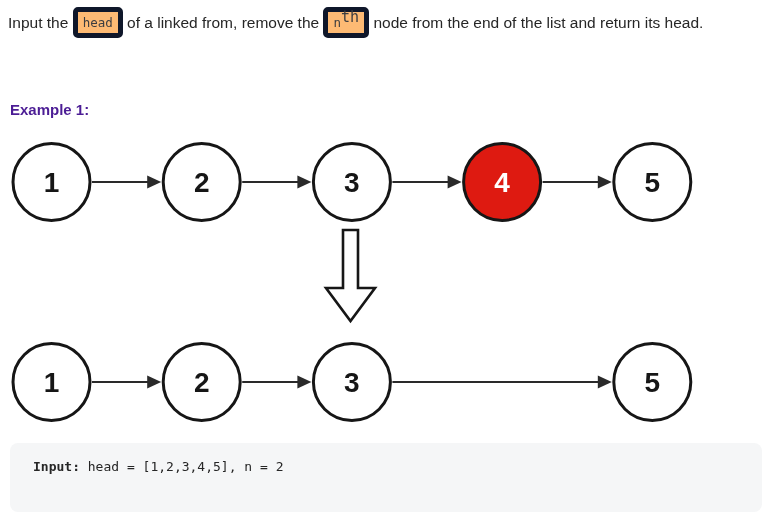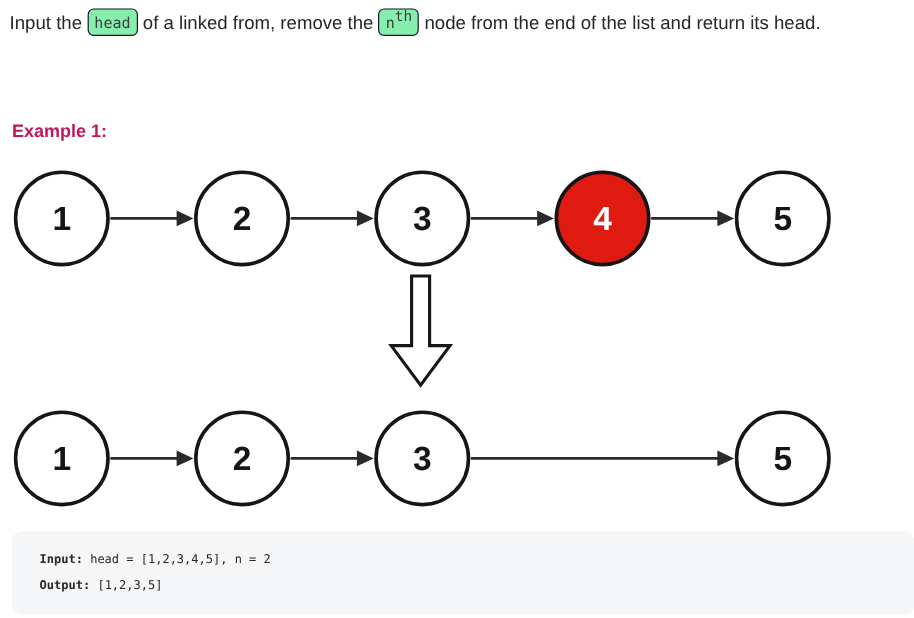--- a/index.html
+++ b/index.html
@@ -10,48 +10,48 @@
 
   
   .statement {
     position: absolute; left: 8px; top: 7px; width: 754px;
     font-size: 15.5px; line-height: 24px; white-space: nowrap; color: #262626;
   }
   .code-chip {
     display: inline-block;
     font-family: "DejaVu Sans Mono", "Liberation Mono", monospace;
     font-size: 12.5px; line-height: 17px; color: #3c3d40;
-    background: #86efac; border: 1px solid #0f172a; border-radius: 5px;
+    background: #fdba74; border: 5px solid #0f172a; border-radius: 5px;
     padding: 2px 5px; vertical-align: 1px;
   }
-  .code-chip sup { font-size: 12px; vertical-align: super; line-height: 0; }
+  .code-chip sup { font-size: 15px; vertical-align: super; line-height: 0; }
 
   
   .example-label {
     position: absolute; left: 10px; top: 101px;
-    font-size: 15px; font-weight: bold; color: #be185d;
+    font-size: 15px; font-weight: bold; color: #4c1d95;
   }
 
   
   svg.list-svg { position: absolute; left: 0; width: 762px; height: 92px; display: block; }
   #list-top { top: 136px; }
   #list-bottom { top: 336px; }
   svg.list-svg text {
     font-family: "Liberation Sans", sans-serif;
     font-size: 28px; font-weight: bold;
   }
   #transform-arrow { position: absolute; left: 320px; top: 227px; width: 62px; height: 98px; }
 
   
   .io-block {
     position: absolute; left: 10px; top: 443px; width: 752px; height: 69px;
     background: #f5f6f7; border-radius: 8px;
     padding: 13px 16px 0 23px;
     font-family: "DejaVu Sans Mono", "Liberation Mono", monospace;
-    font-size: 10px; line-height: 22px; color: #262626;
+    font-size: 13px; line-height: 22px; color: #262626;
   }
   .io-line { white-space: pre; }
   .io-label { font-weight: bold; }
 </style>
 </head>
 <body>
 
 <div class="page">
 
   <div class="statement"><span>Input the </span><span class="code-chip">head</span><span> of a linked from, remove the </span><span class="code-chip"><span>n</span><sup>th</sup></span><span> node from the end of the list and return its head.</span></div>
@@ -95,16 +95,15 @@
       <circle cx="201.7" cy="46" r="38.5" fill="#ffffff" stroke="#161616" stroke-width="3"></circle>
       <text x="201.7" y="56" text-anchor="middle" fill="#161616">2</text>
       <circle cx="351.9" cy="46" r="38.5" fill="#ffffff" stroke="#161616" stroke-width="3"></circle>
       <text x="351.9" y="56" text-anchor="middle" fill="#161616">3</text>
       <circle cx="652.3" cy="46" r="38.5" fill="#ffffff" stroke="#161616" stroke-width="3"></circle>
       <text x="652.3" y="56" text-anchor="middle" fill="#161616">5</text>
     </svg>
 
   <div class="io-block">
     <div class="io-line"><span class="io-label">Input:</span><span> head = [1,2,3,4,5], n = 2</span></div>
-    <div class="io-line"><span class="io-label">Output:</span><span> [1,2,3,5]</span></div>
   </div>
 
 </div>
 
 </body></html>

